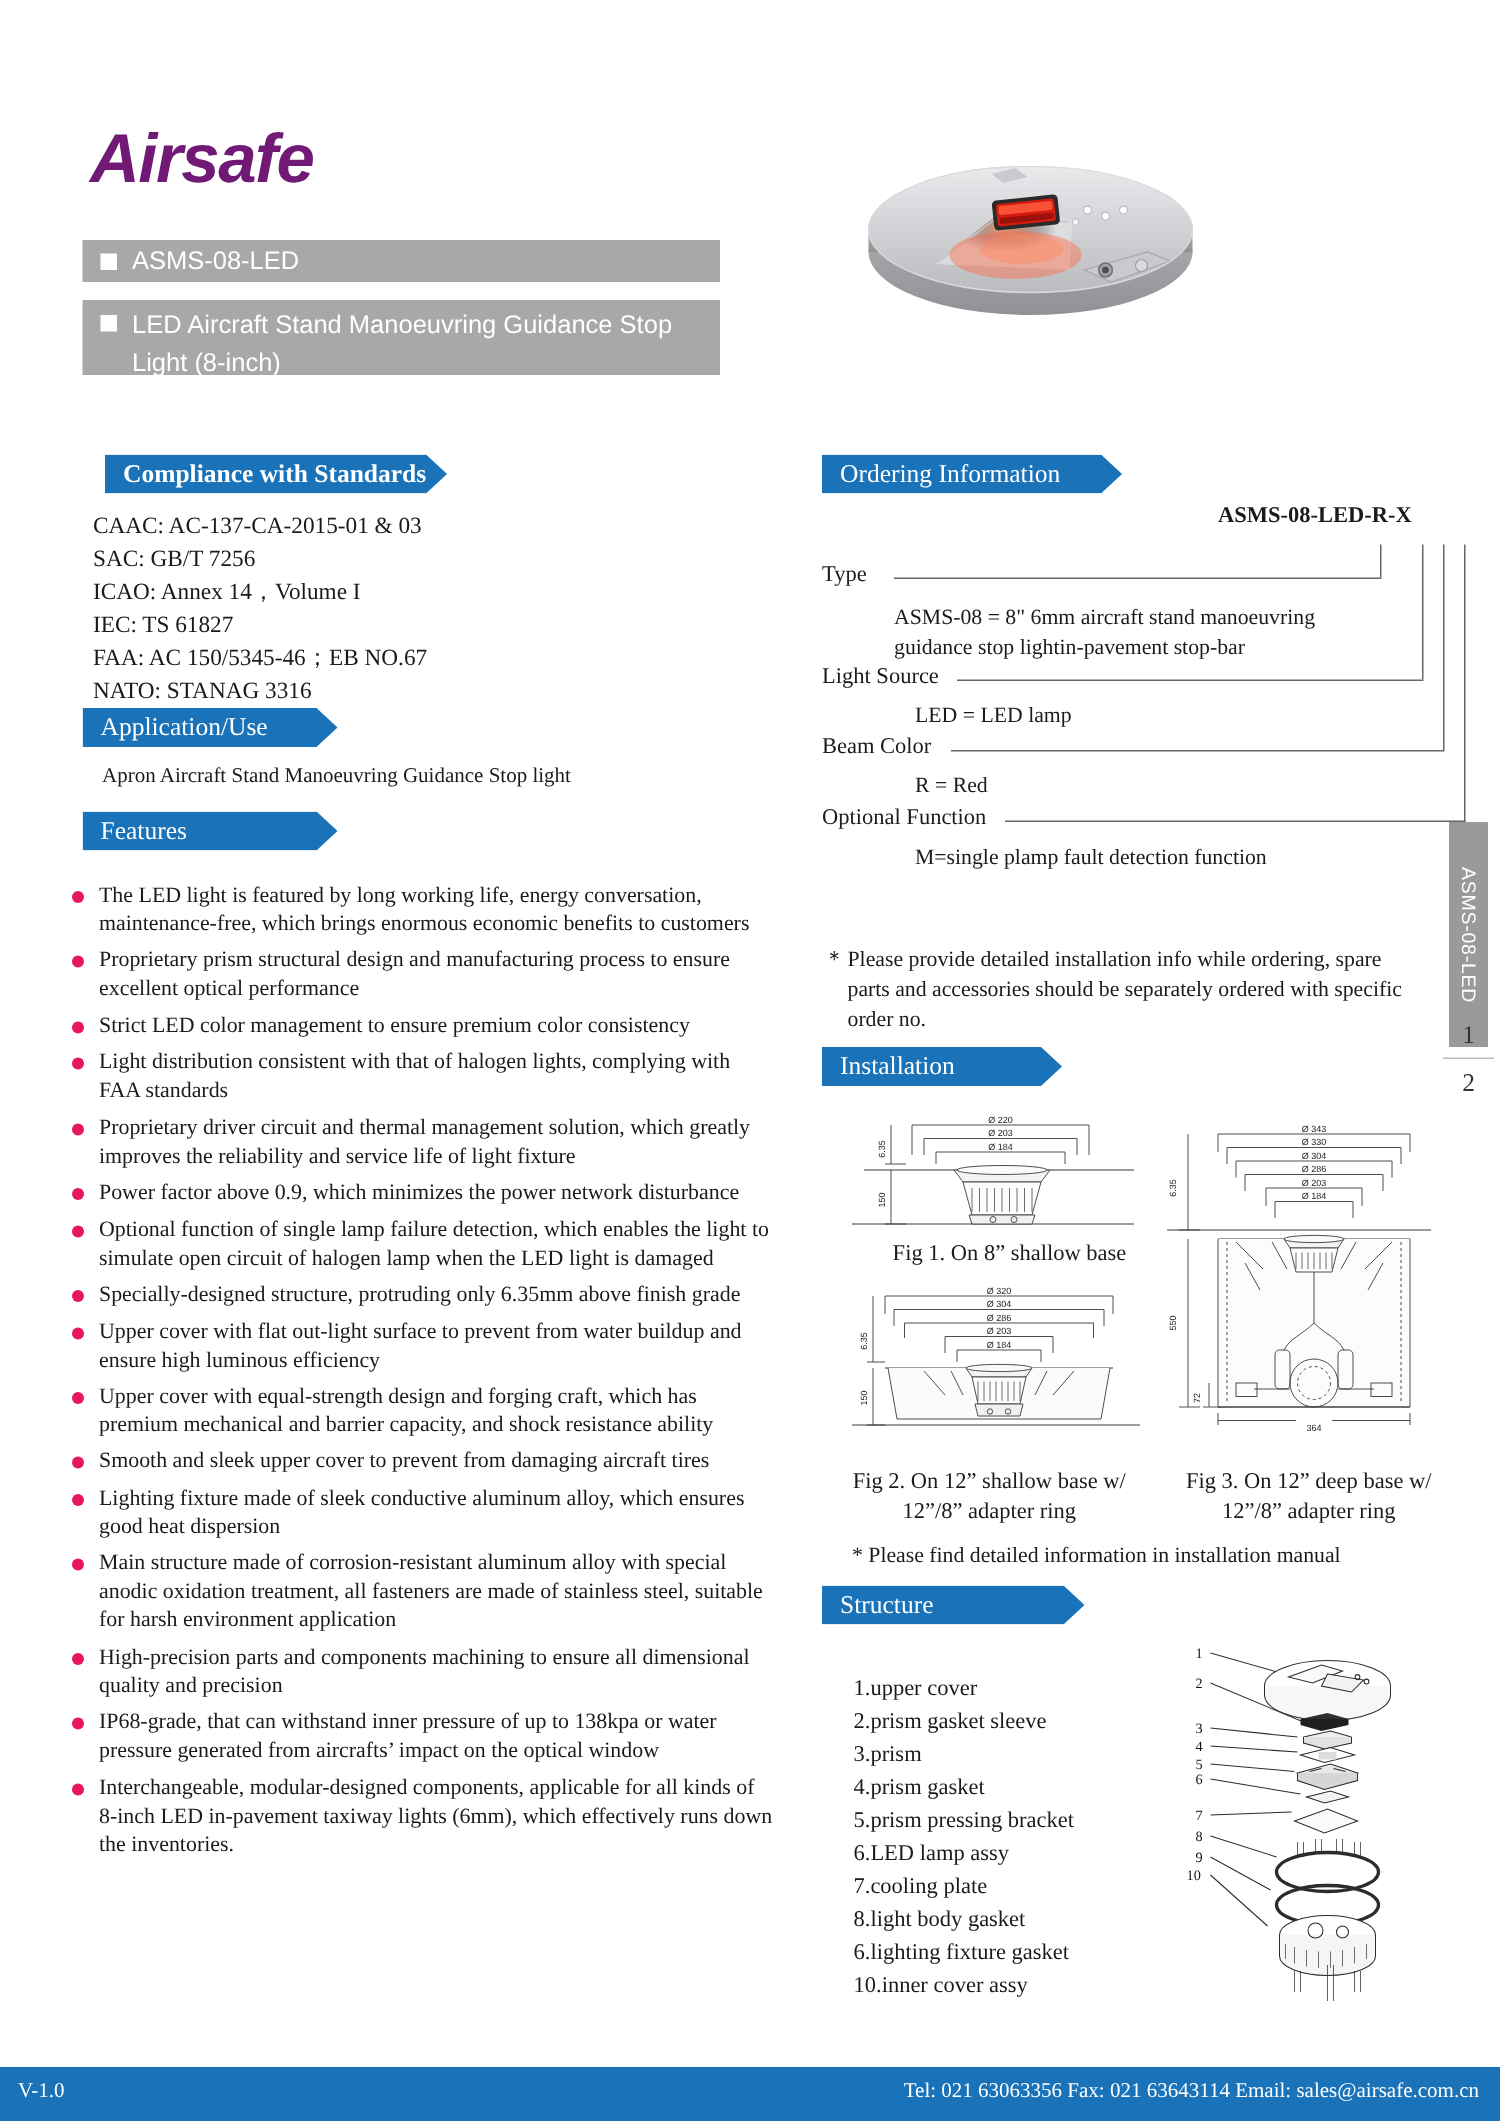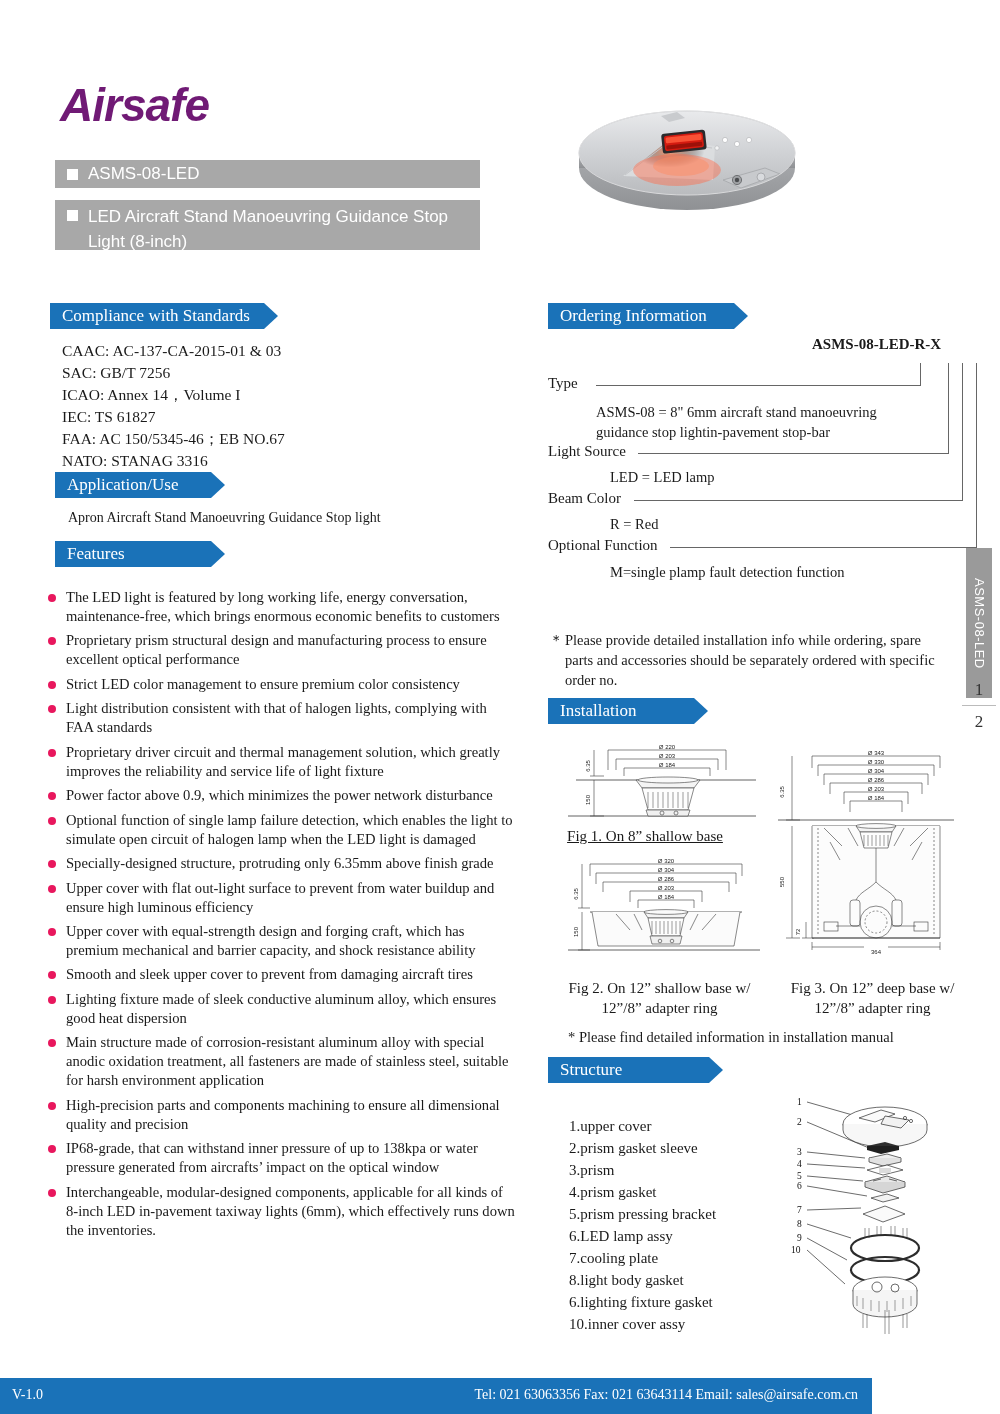--- a/index.html
+++ b/index.html
@@ -107,21 +107,21 @@
   .pagenum{
     position:absolute;left:966px;width:26px;text-align:center;
     font-size:17px;color:#333;
   }
   .pn1{top:680px;}
   .pn2{top:712px;}
   .pnrule{position:absolute;left:962px;top:705px;width:34px;height:1px;background:#bbb;}
 
   
   .footer{
-    position:absolute;left:0;bottom:0;width:872px;height:36px;background:#1a72b8;
+    position:absolute;left:0;bottom:0;width:1000px;height:36px;background:#1a72b8;
     color:#ffffff;font-size:14px;
   }
   .footer .ver{position:absolute;left:12px;top:9px;}
   .footer .contact{position:absolute;right:14px;top:9px;}
 
   svg{display:block;}
 </style>
 </head>
 <body>
 
@@ -185,21 +185,21 @@
       <circle cx="172" cy="92" r="4.6" fill="#9fa1a4" stroke="#6f7174" stroke-width="1"></circle>
       <circle cx="172" cy="92" r="2.2" fill="#4a4c4f"></circle>
       <circle cx="196" cy="89" r="4" fill="#d9dbde" stroke="#9fa1a4" stroke-width="0.8"></circle>
 
       <path d="M96 28 L112 24 L120 30 L104 34 Z" fill="#c9cbce"></path>
 
       <ellipse cx="122" cy="65" rx="108" ry="42" fill="none" stroke="#ffffff" stroke-width="1" opacity="0.55"></ellipse>
     </svg>
   </div>
 
-  <div class="banner" style="left:50px;top:303px;width:228px;">Compliance with Standards</div>
+  <div class="banner" style="left:70px;top:303px;width:228px;font-weight:bold;">Compliance with Standards</div>
   <div class="stdlist">
     <div>CAAC: AC-137-CA-2015-01 &amp; 03</div>
     <div>SAC: GB/T 7256</div>
     <div>ICAO: Annex 14，Volume I</div>
     <div>IEC: TS 61827</div>
     <div>FAA: AC 150/5345-46；EB NO.67</div>
     <div>NATO: STANAG 3316</div>
   </div>
 
   <div class="banner" style="left:55px;top:472px;width:170px;">Application/Use</div>
@@ -297,21 +297,21 @@
       </g>
       <g font-family="Liberation Sans, sans-serif" font-size="6" fill="#222">
         <text x="107" y="6.5" text-anchor="middle">Ø 220</text>
         <text x="107" y="15.5" text-anchor="middle">Ø 203</text>
         <text x="107" y="24.5" text-anchor="middle">Ø 184</text>
         <text x="30" y="24" text-anchor="middle" transform="rotate(-90 30 24)">6.35</text>
         <text x="30" y="58" text-anchor="middle" transform="rotate(-90 30 58)">150</text>
       </g>
     </svg>
   </div>
-  <div class="figcap" style="left:540px;top:826px;width:210px;text-decoration:underline;">Fig 1. On 8” shallow base</div>
+  <div class="figcap" style="left:568px;top:826px;width:210px;">Fig 1. On 8” shallow base</div>
 
   <div class="figwrap" style="left:560px;top:858px;">
     <svg width="210" height="110" viewBox="0 0 210 110">
       <g stroke="#3a3a3a" stroke-width="0.6" fill="none">
         <path d="M30 6 H182 M30 6 V18 M182 6 V18"></path>
         <path d="M36 15 H176 M36 15 V26 M176 15 V26"></path>
         <path d="M43 24 H169 M43 24 V34 M169 24 V34"></path>
         <path d="M70 33 H142 M70 33 V44 M142 33 V44"></path>
         <path d="M78 42 H134 M78 42 V50 M134 42 V50"></path>
         <path d="M22 6 V50 M18 50 H30"></path>

